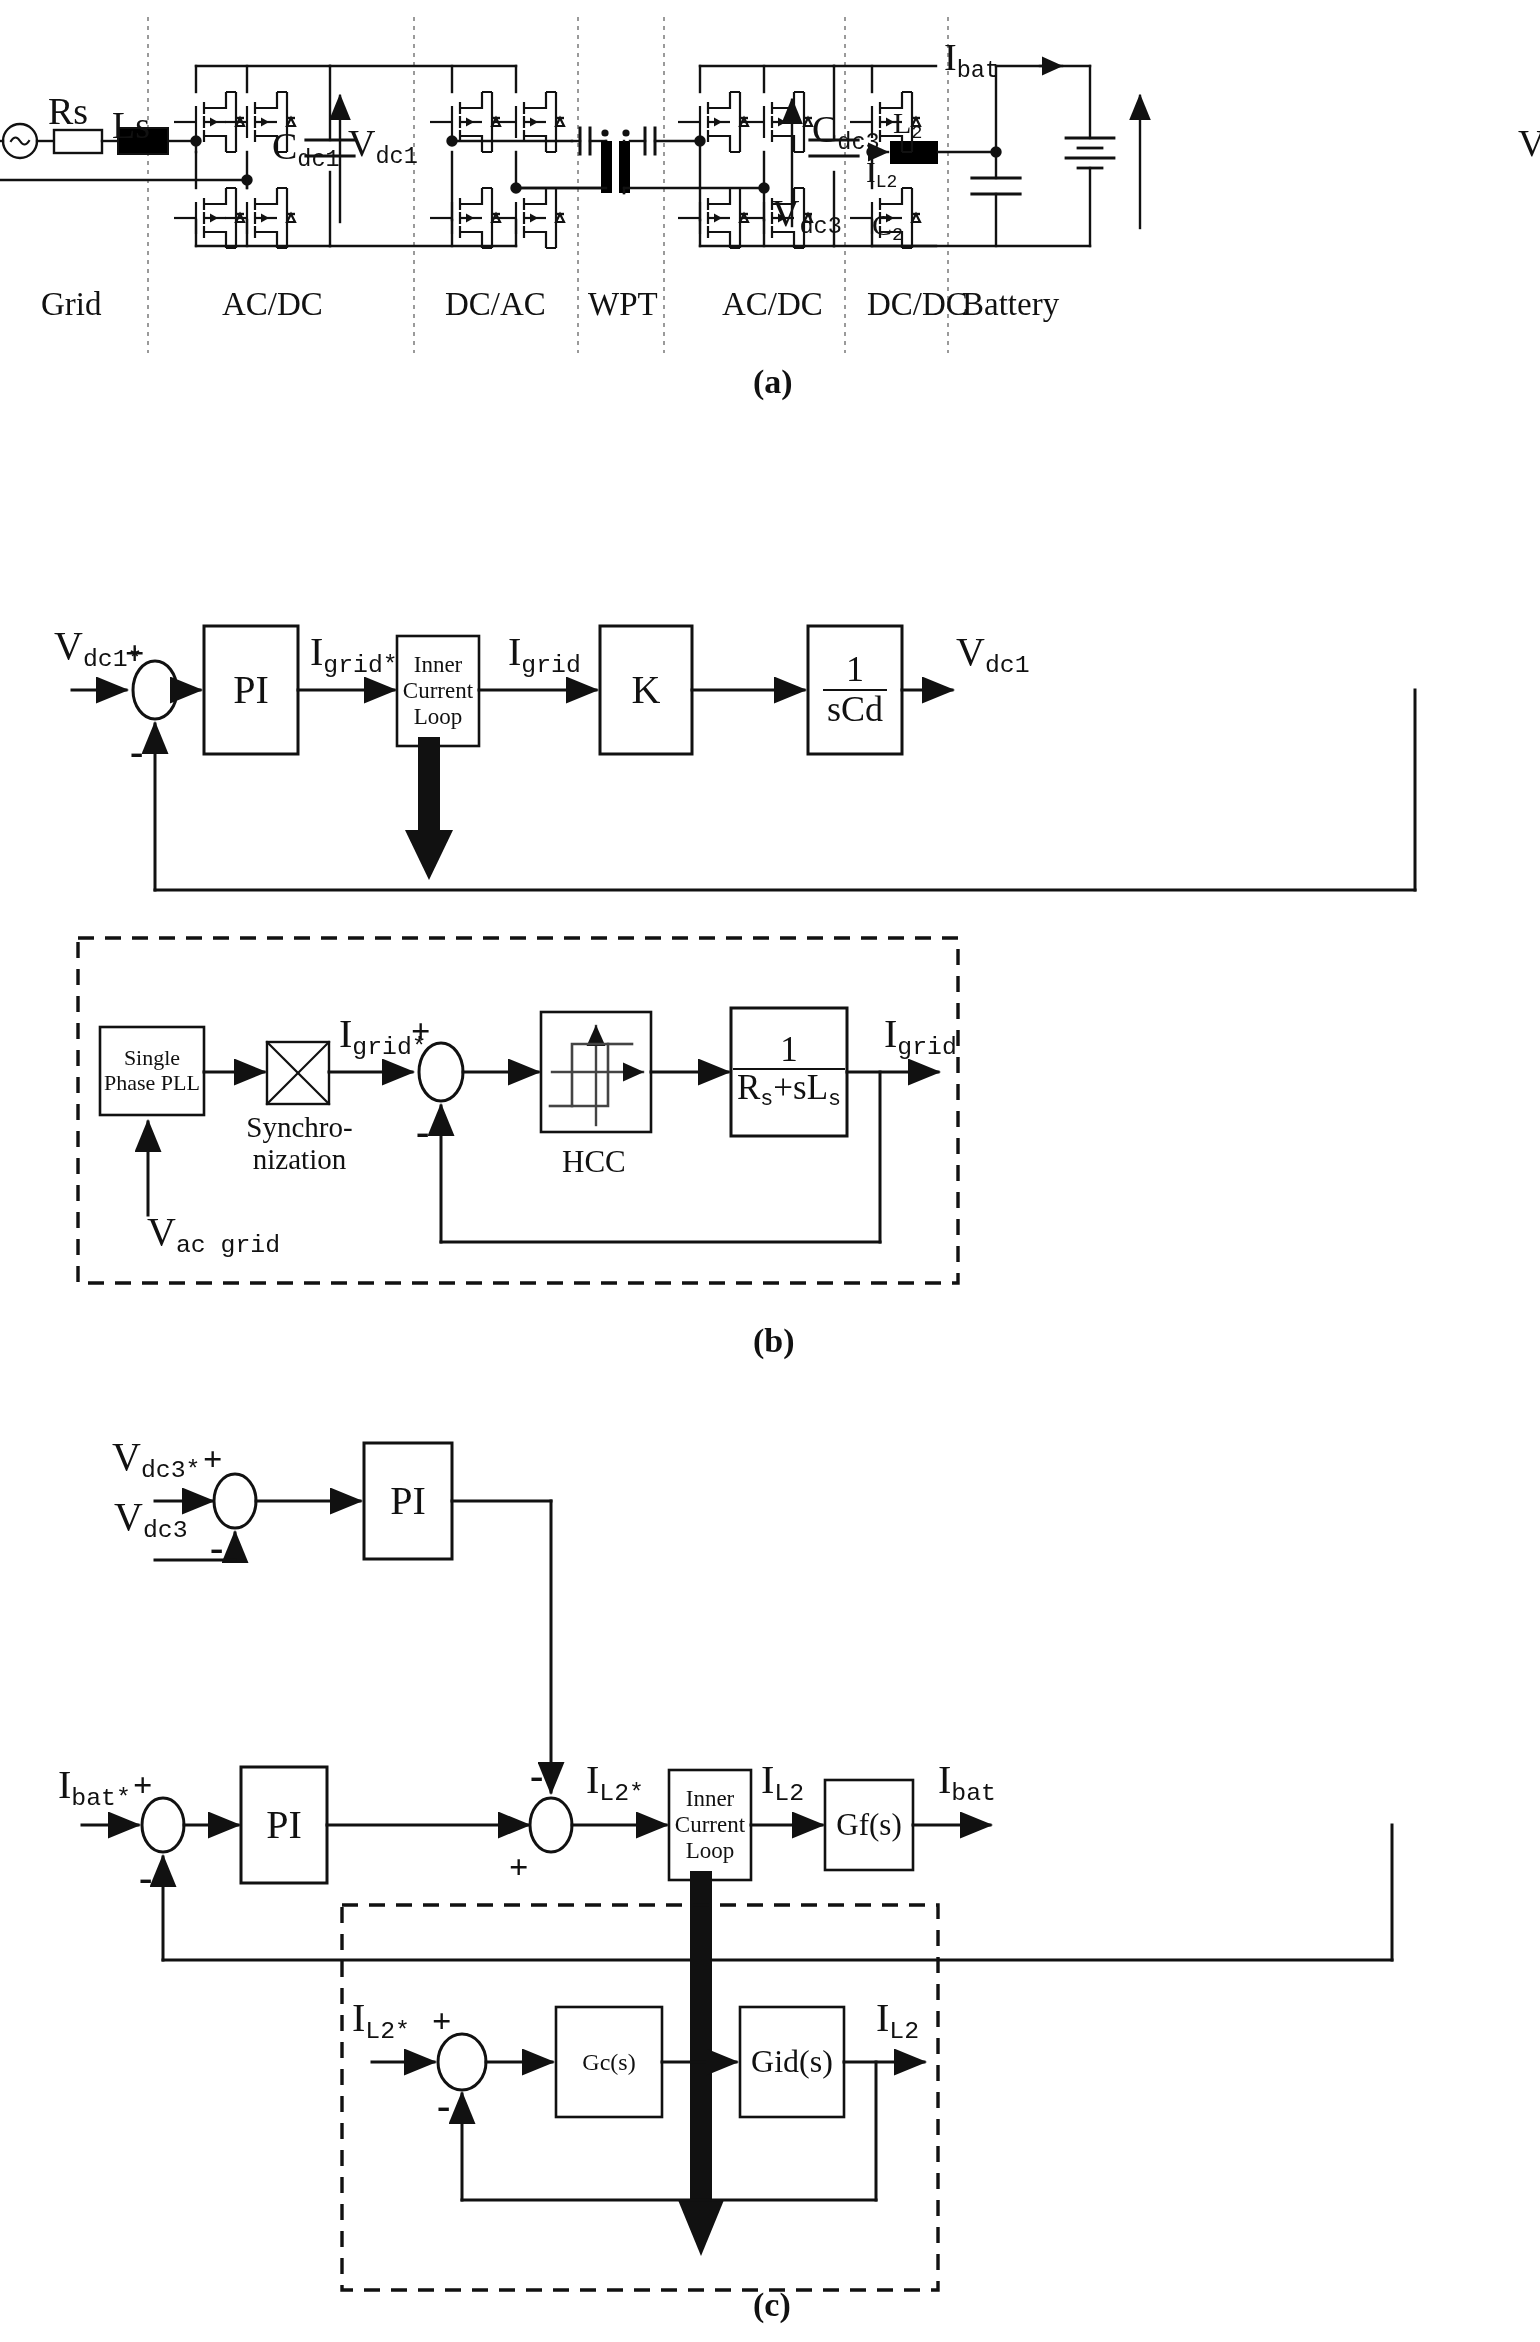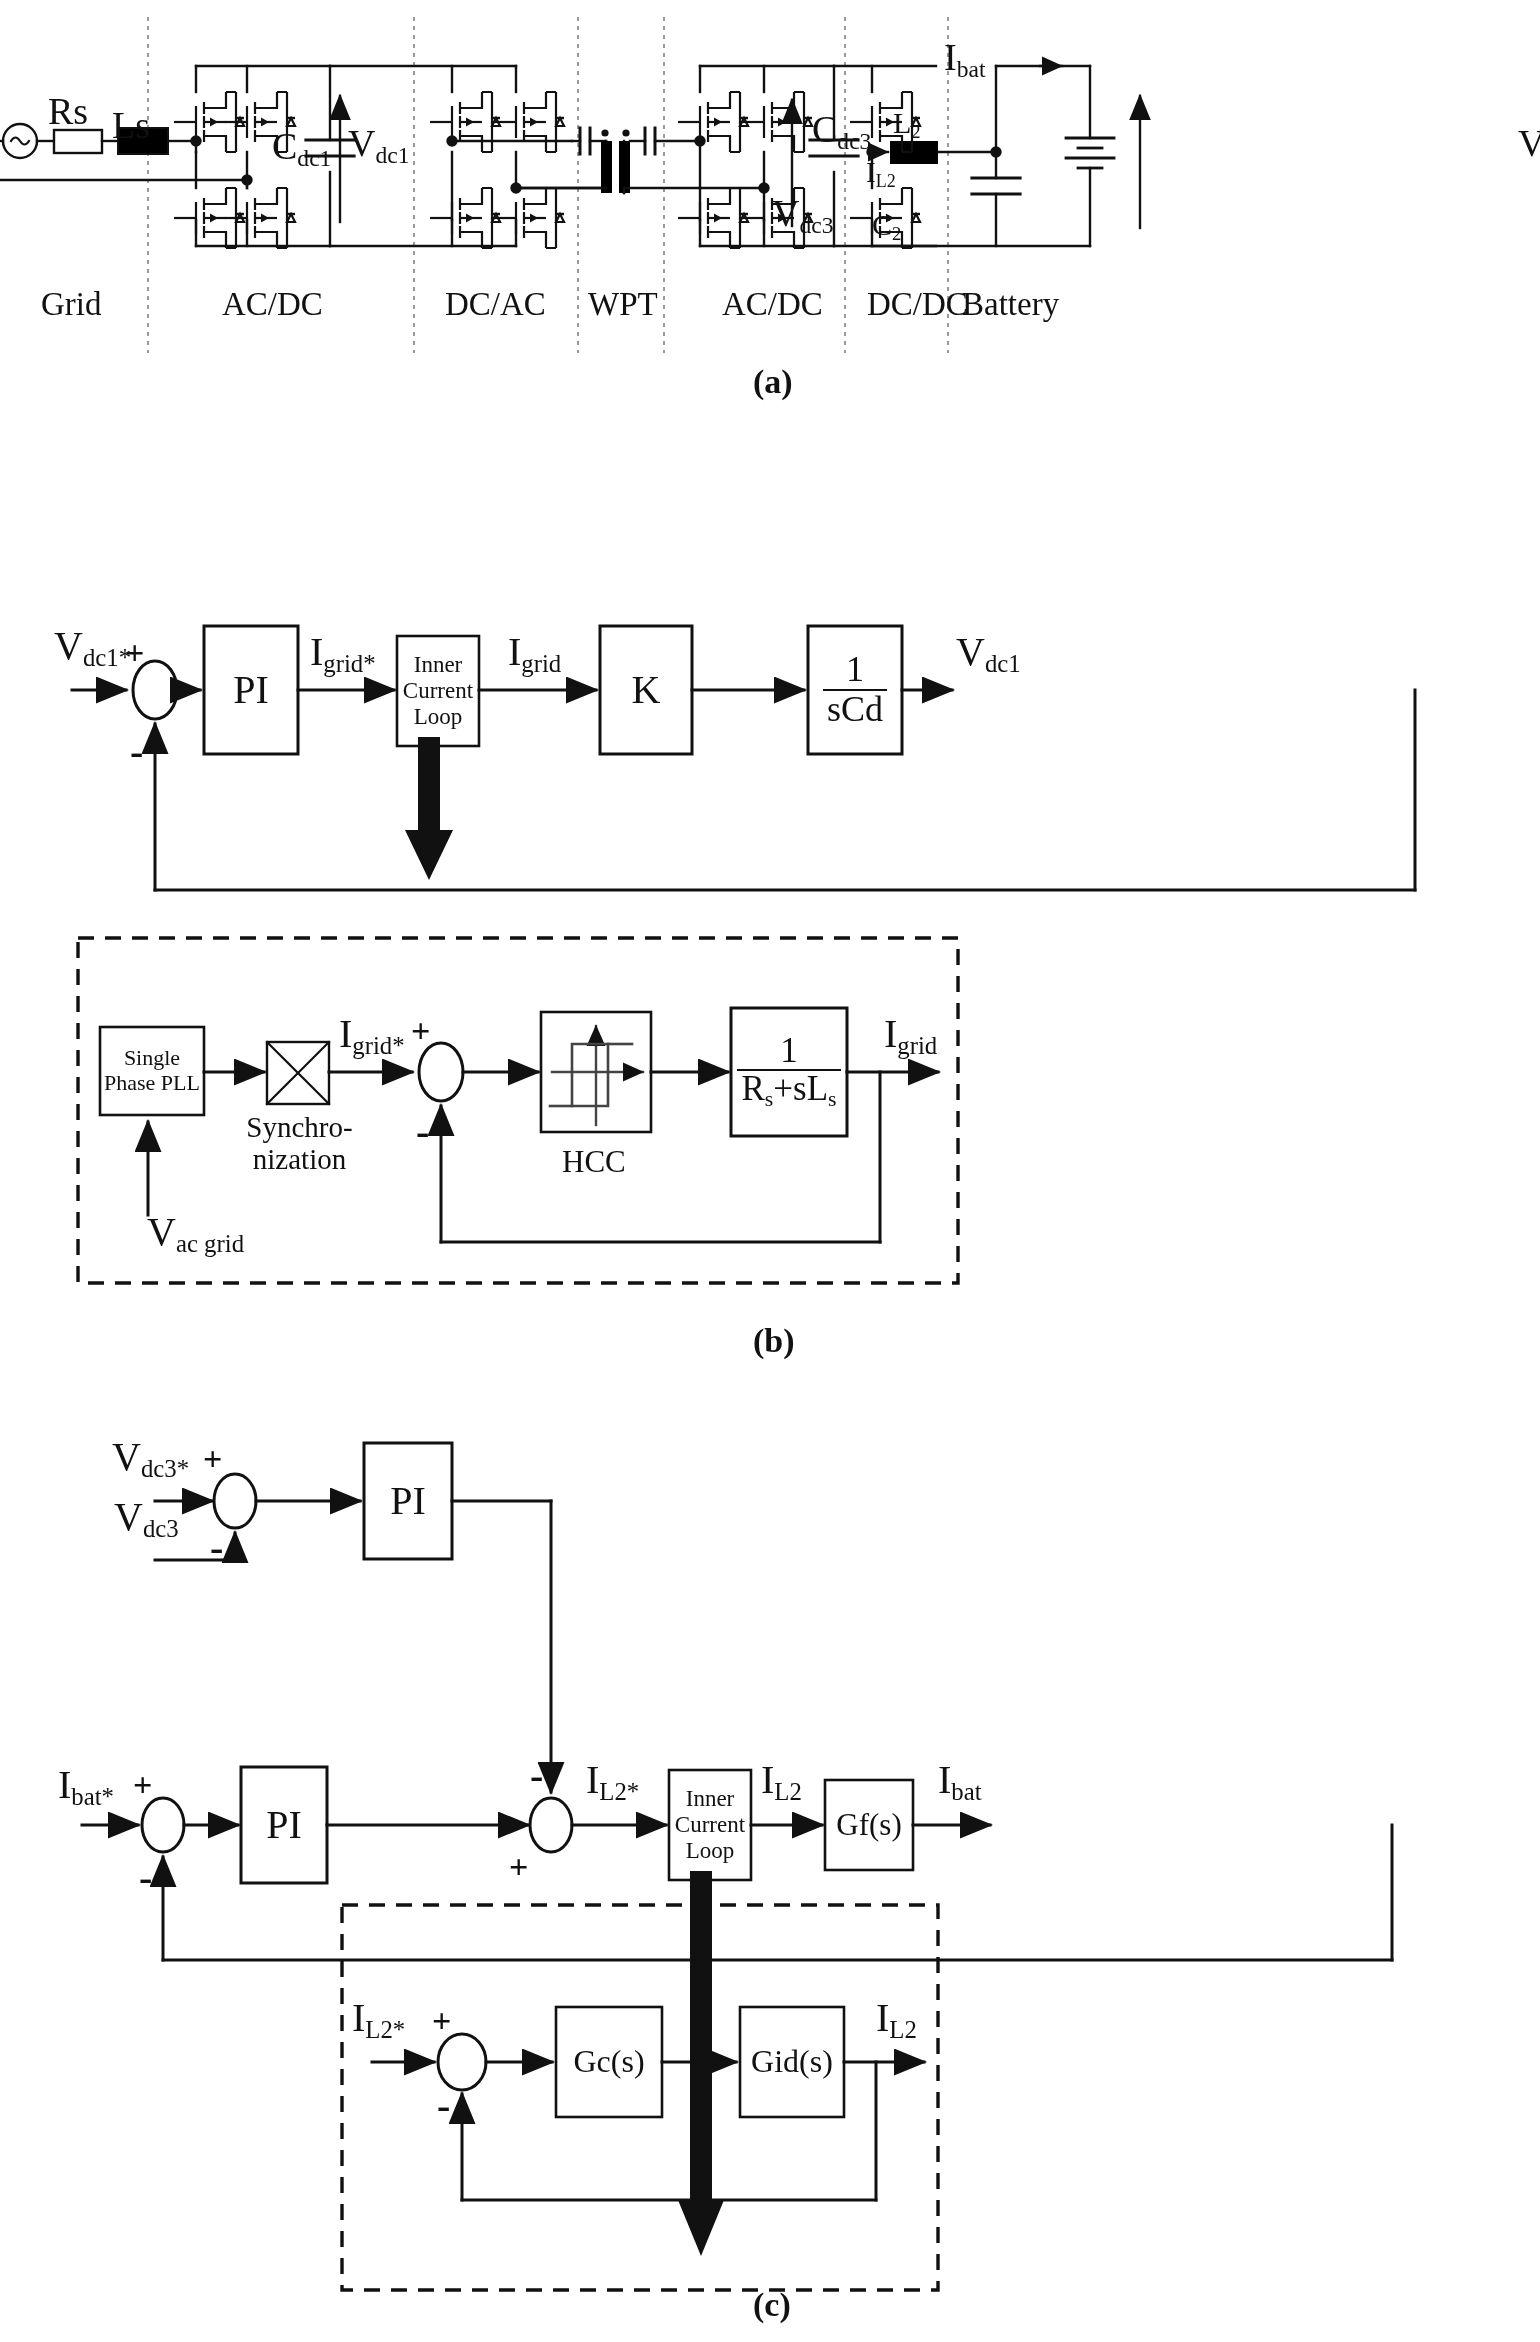--- a/index.html
+++ b/index.html
@@ -4,21 +4,21 @@
 <title>EV WPT Charger Topology and Control Block Diagrams</title>
 <style>
   html,body{margin:0;padding:0;background:#ffffff;}
   body{
     width:1540px;height:2342px;position:relative;overflow:hidden;
     font-family:"Liberation Serif", serif;color:#111;
   }
   .root{position:absolute;inset:0;}
   svg.layer{position:absolute;left:0;top:0;width:1540px;height:2342px;}
   .lbl{position:absolute;white-space:nowrap;line-height:1;}
-  .sub{font-size:0.62em;vertical-align:-0.28em;}
+  .sub{font-size:0.62em;vertical-align:-0.28em;font-family:Liberation Mono, monospace;}
   .caption{font-weight:bold;font-size:34px;}
   .stage{font-size:33px;}
   .big{font-size:40px;}
   .sym{font-size:38px;}
   .blocktxt{
     position:absolute;display:flex;align-items:center;justify-content:center;
     flex-direction:column;text-align:center;line-height:1.12;
   }
   .frac{display:inline-block;text-align:center;line-height:1.05;}
   .frac .num{display:block;padding:0 4px;}
@@ -538,21 +538,21 @@
   <span>I</span><span class="sub">bat</span>
 </div>
 
 <div class="lbl big" style="left:352px;top:1998px;">
   <span>I</span><span class="sub">L2*</span>
 </div>
 <div class="plus" style="left:432px;top:2004px;">
   <span>+</span></div>
 <div class="minus" style="left:437px;top:2086px;">
   <span>-</span></div>
-<div class="blocktxt" style="left:556px;top:2007px;width:106px;height:110px;font-size:32px;">
+<div class="blocktxt" style="left:556px;top:2007px;width:106px;height:110px;font-size:24px;">
   <span>Gc(s)</span>
     </div>
 <div class="blocktxt" style="left:740px;top:2007px;width:104px;height:110px;font-size:32px;text-align:center;">
   <span>Gid(s)</span>
     </div>
 <div class="lbl big" style="left:876px;top:1998px;">
   <span>I</span><span class="sub">L2</span>
 </div>
 
 <div class="lbl caption" style="left:753px;top:2288px;">

